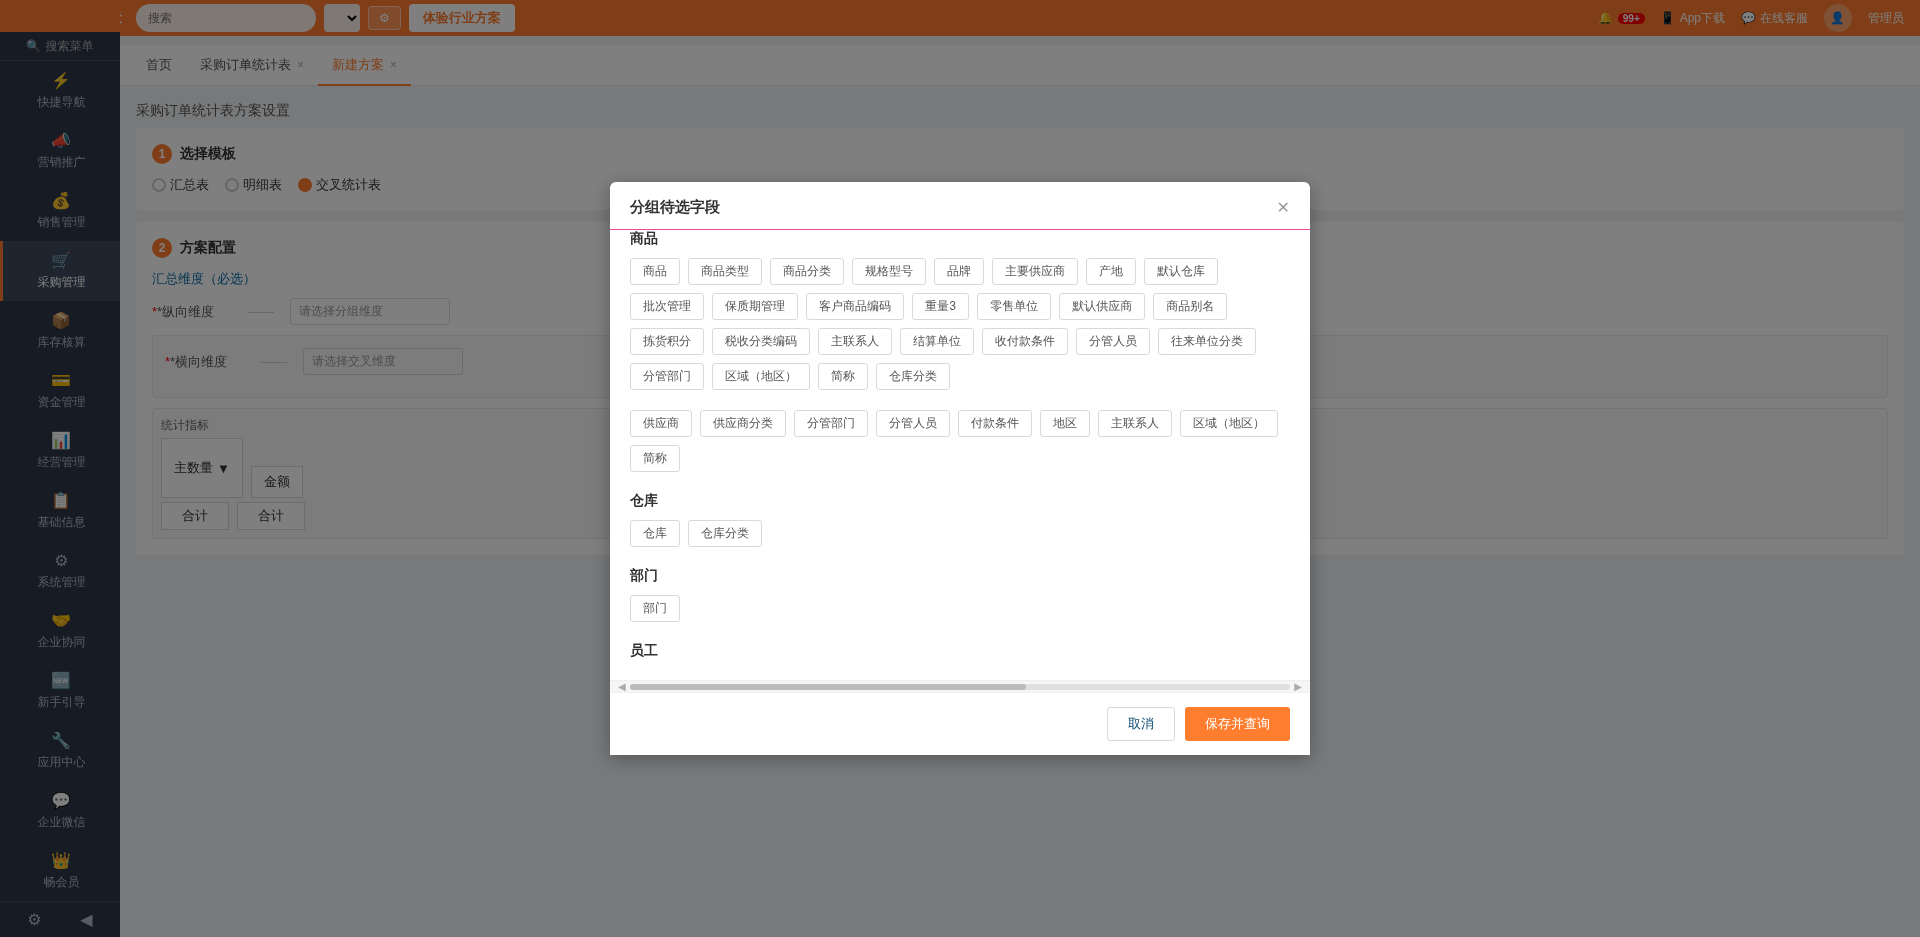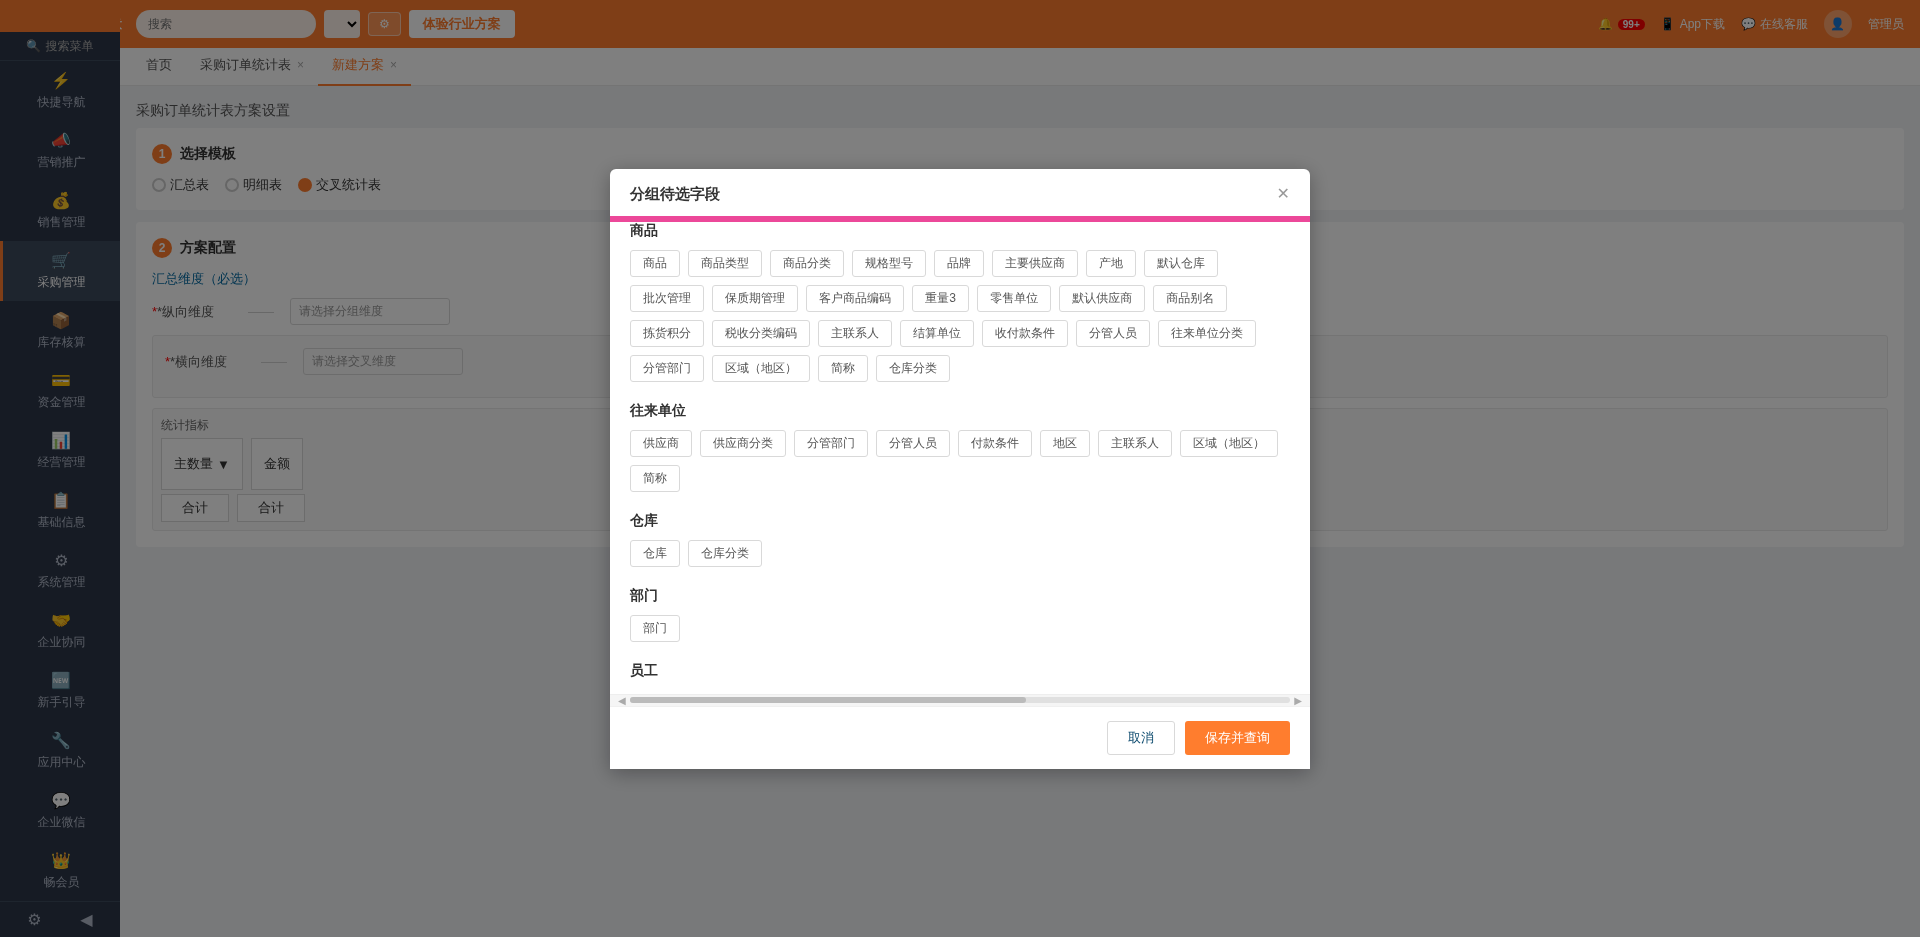--- a/index.html
+++ b/index.html
@@ -1,20 +1,20 @@
 <!DOCTYPE html>
 <html><head>
   <meta charset="utf-8">
   <style>
     * { box-sizing: border-box; margin: 0; padding: 0; }
     body { font-family: "Microsoft YaHei", "PingFang SC", sans-serif; font-size: 13px; background: #f0f2f5; color: #333; overflow: hidden; }
 
     
     .top-header {
-      height: 48px;
+      height: 36px;
       background: #ff7d2e;
       display: flex;
       align-items: center;
       padding: 0 16px;
       position: fixed;
       top: 0; left: 0; right: 0;
       z-index: 100;
     }
     .header-search {
       flex: 1;
@@ -217,21 +217,21 @@
       max-height: 600px;
       display: flex;
       flex-direction: column;
       box-shadow: 0 4px 20px rgba(0,0,0,0.3);
     }
     .modal-header {
       display: flex;
       align-items: center;
       justify-content: space-between;
       padding: 16px 20px 12px;
-      border-bottom: 6px solid #ec4899;
+      border-bottom: 1px solid #ec4899;
     }
     .modal-title {
       font-size: 15px;
       font-weight: bold;
       color: #333;
     }
     .modal-close {
       cursor: pointer;
       color: #999;
       font-size: 16px;
@@ -536,21 +536,21 @@
         <div class="form-select">请选择交叉维度</div>
       </div>
     </div>
     <div style="margin-top:8px;background:#f9f9f9;border:1px solid #e8e8e8;border-radius:3px;padding:8px;">
       <div style="font-size:12px;color:#666;margin-bottom:4px;">统计指标</div>
       <div style="display:flex;gap:8px;">
         <div style="border:1px solid #d9d9d9;padding:4px 12px;background:#fff;display:flex;align-items:center;gap:4px;">
           <span>主数量</span>
           <span>▼</span>
         </div>
-        <div style="border:1px solid #d9d9d9;padding:16px 12px;background:#fff;">金额</div>
+        <div style="border:1px solid #d9d9d9;padding:6px 12px;background:#fff;margin-top:28px;">金额</div>
       </div>
       <div style="display:flex;gap:8px;margin-top:4px;">
         <div style="border:1px solid #d9d9d9;padding:4px 20px;background:#fff;">合计</div>
         <div style="border:1px solid #d9d9d9;padding:4px 20px;background:#fff;">合计</div>
       </div>
     </div>
   </div>
 </div>
 
 <div class="modal-overlay">
@@ -587,21 +587,20 @@
           <span class="field-tag">分管人员</span>
           <span class="field-tag">往来单位分类</span>
           <span class="field-tag">分管部门</span>
           <span class="field-tag">区域（地区）</span>
           <span class="field-tag">简称</span>
           <span class="field-tag">仓库分类</span>
         </div>
       </div>
 
       <div class="field-section">
-        <div class="section-title">往来单位</div>
         <div class="field-tags">
           <span class="field-tag">供应商</span>
           <span class="field-tag">供应商分类</span>
           <span class="field-tag">分管部门</span>
           <span class="field-tag">分管人员</span>
           <span class="field-tag">付款条件</span>
           <span class="field-tag">地区</span>
           <span class="field-tag">主联系人</span>
           <span class="field-tag">区域（地区）</span>
           <span class="field-tag">简称</span>

